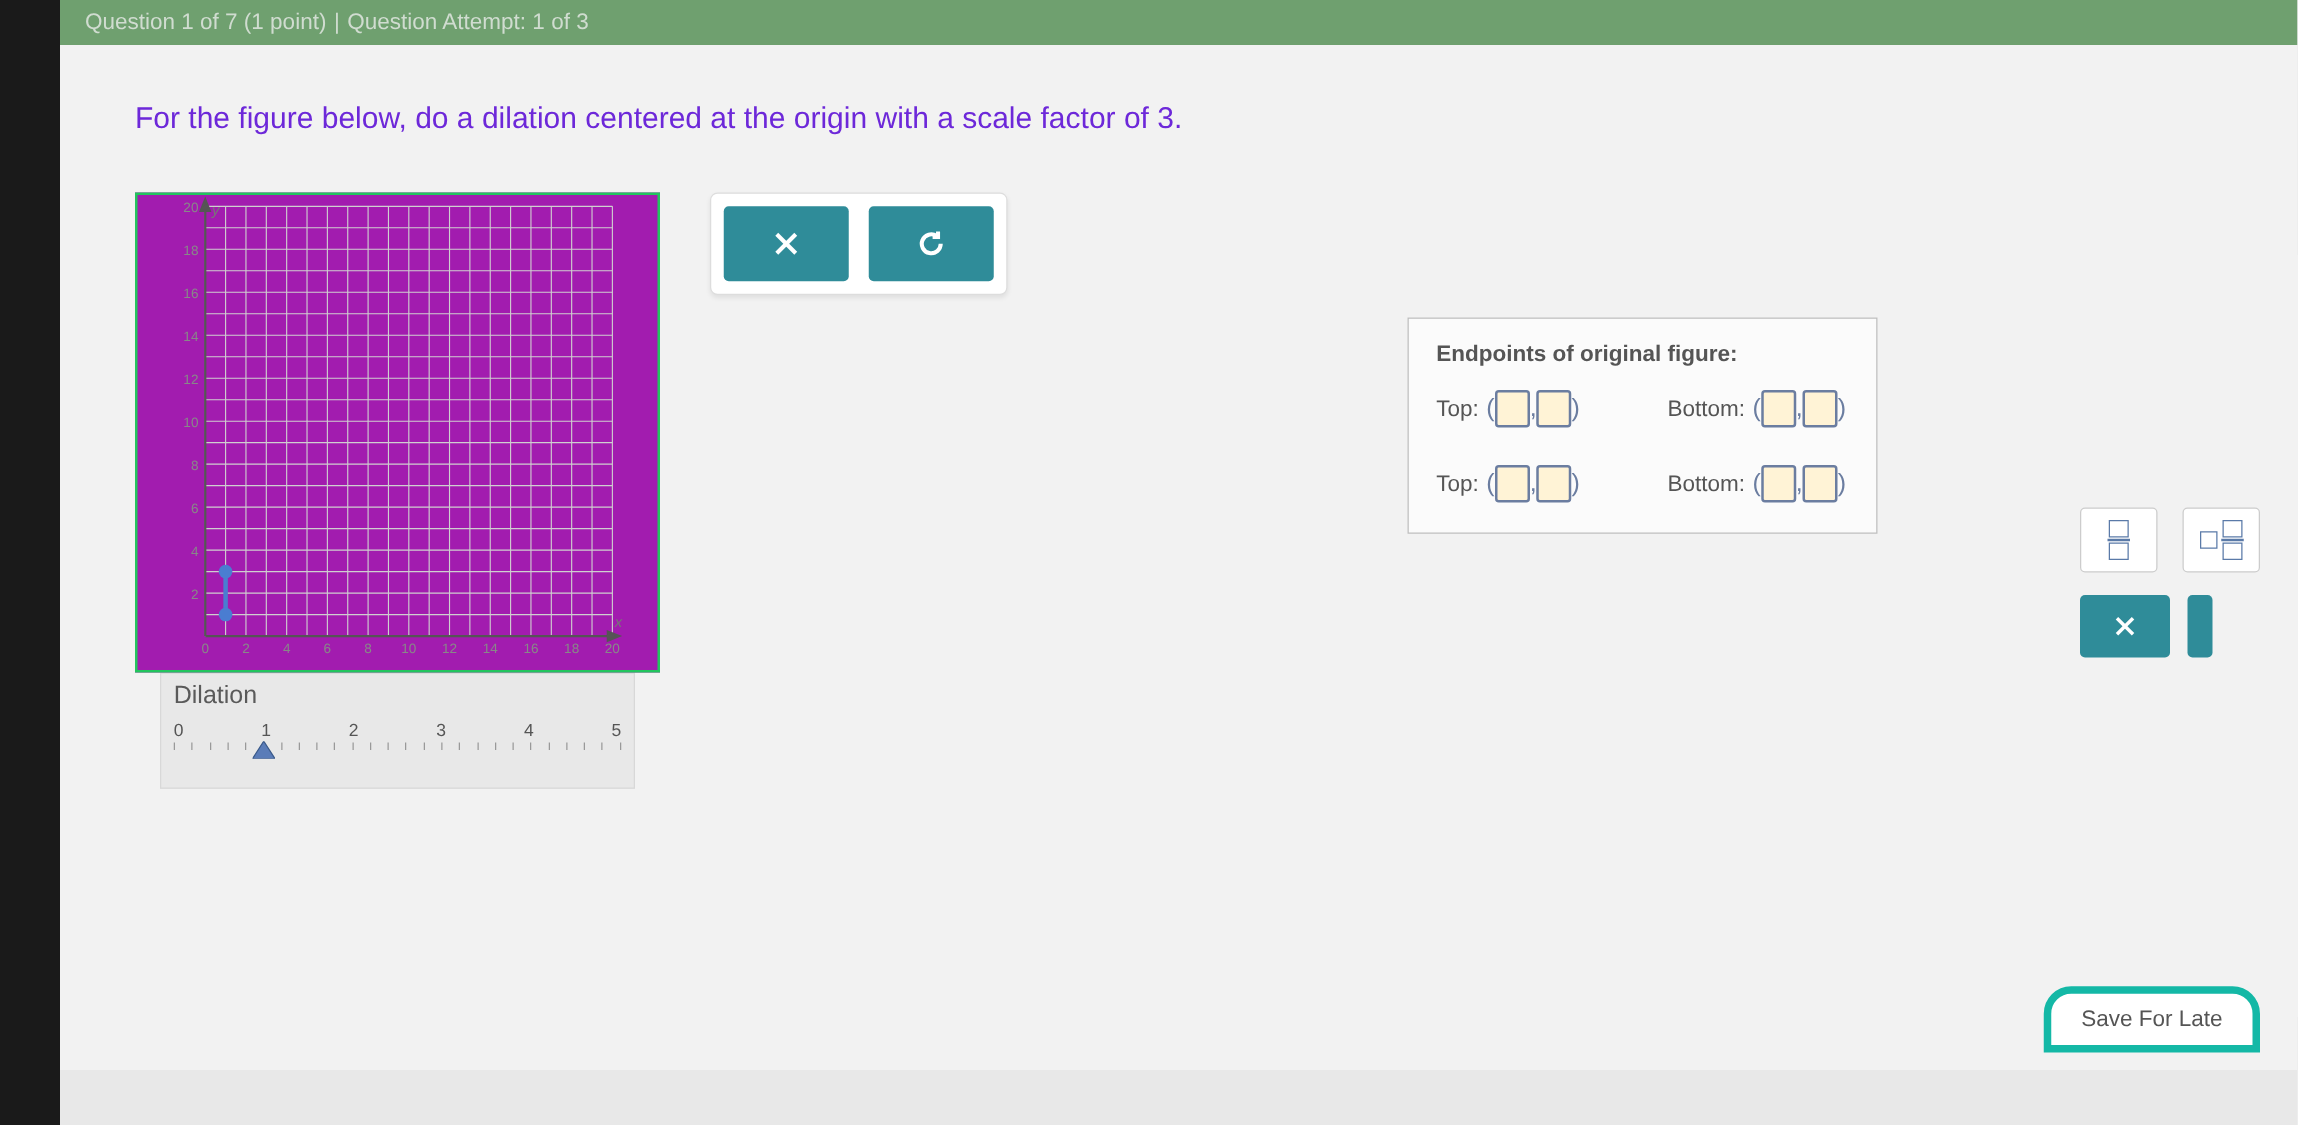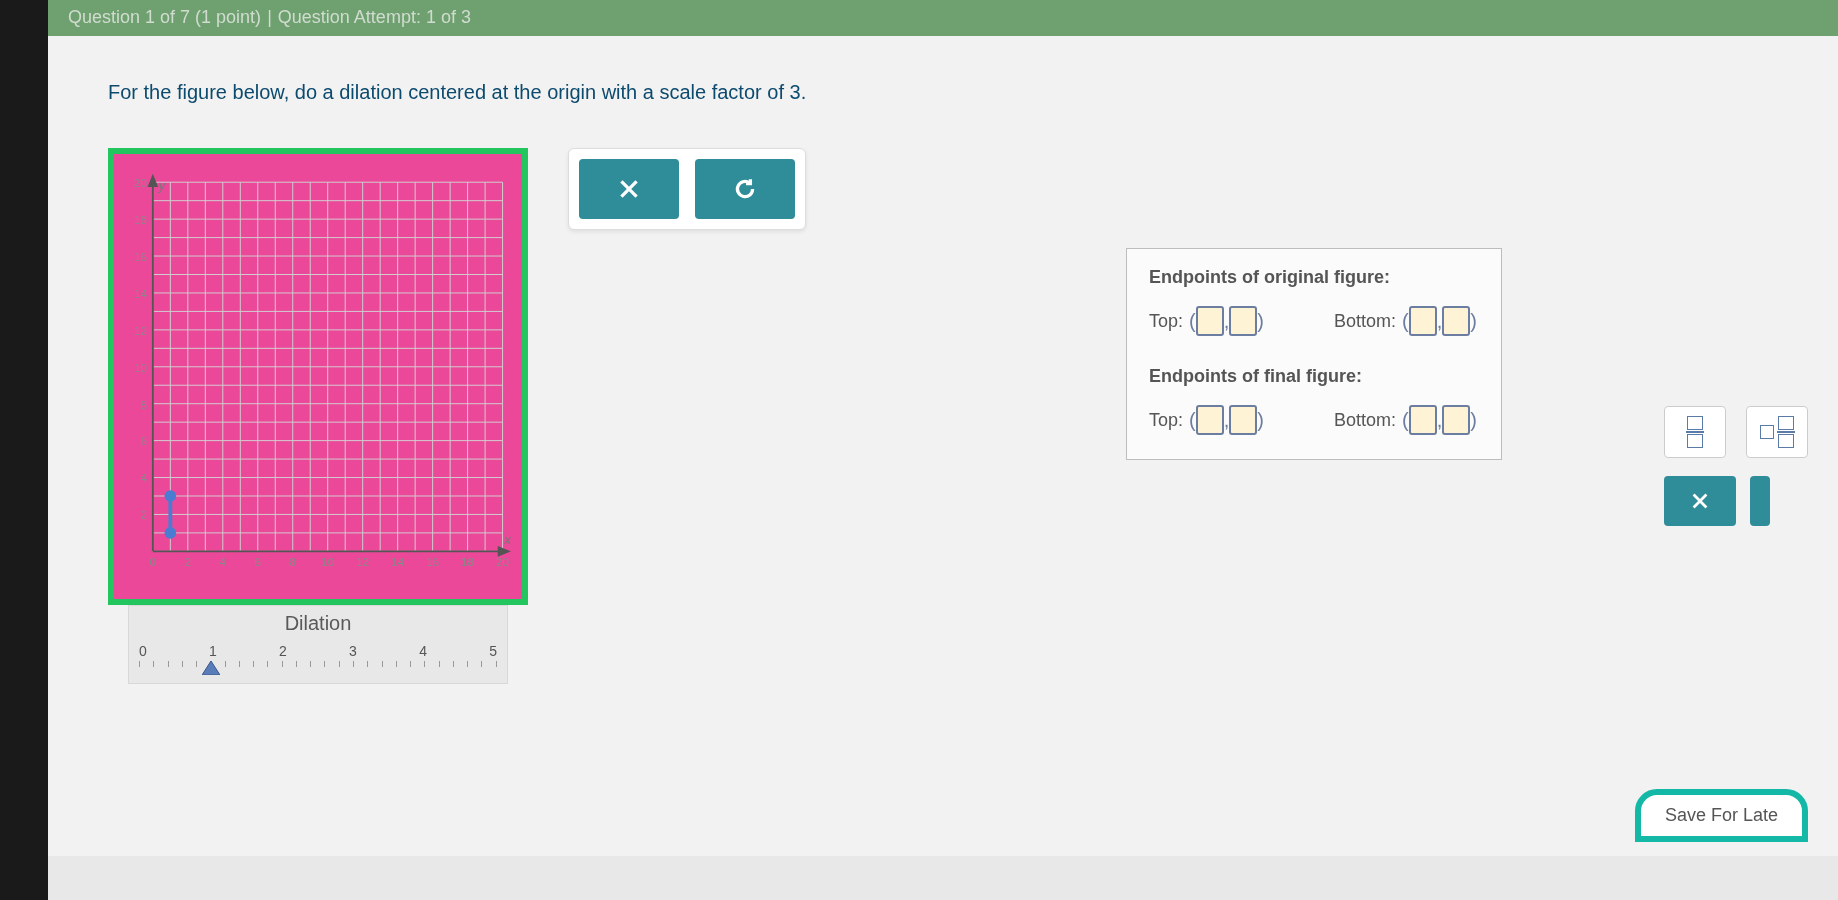--- a/index.html
+++ b/index.html
@@ -28,45 +28,44 @@
   background: #1a1a1a;
 }
 .main-panel {
   background: #f2f2f2;
   margin-left: 48px;
   padding: 40px 50px 20px 60px;
   min-height: 820px;
   position: relative;
 }
 .question-text {
-  color: #0c4a6e;
-  font-size: 20px;
+  color: #6d28d9;
+  font-size: 24px;
   line-height: 1.6;
   margin-bottom: 24px;
 }
 .workspace {
   display: flex;
   gap: 40px;
   margin-top: 40px;
   align-items: flex-start;
 }
 .graph-col { display: flex; flex-direction: column; }
 .graph-box {
-  width: 420px; height: 457px;
-  background: #ec4899;
-  border: 6px solid #22c55e;
+  width: 420px; height: 384px;
+  background: #a21caf;
+  border: 2px solid #22c55e;
   position: relative;
 }
 .graph-box svg { width: 100%; height: 100%; }
 .dilation-box {
   width: 380px;
   background: #e8e8e8;
   border: 1px solid #d8d8d8;
-  text-align: center;
-  padding: 6px 10px 10px;
+  padding: 6px 10px 24px;
   color: #5a5a5a;
   font-size: 20px;
   margin: 0 auto;
 }
 .slider-track {
   position: relative;
   margin-top: 8px;
   height: 30px;
 }
 .slider-ticks { display: flex; justify-content: space-between; font-size: 14px; color: #555; }
@@ -324,21 +323,20 @@
       <div class="endpoint-row">
         <div class="endpoint-item">
           <span>Top:</span>
           <span class="coord-input">(<span class="coord-box"></span>,<span class="coord-box"></span>)</span>
         </div>
         <div class="endpoint-item">
           <span>Bottom:</span>
           <span class="coord-input">(<span class="coord-box"></span>,<span class="coord-box"></span>)</span>
         </div>
       </div>
-      <div class="section-title">Endpoints of final figure:</div>
       <div class="endpoint-row" style="margin-bottom:6px">
         <div class="endpoint-item">
           <span>Top:</span>
           <span class="coord-input">(<span class="coord-box"></span>,<span class="coord-box"></span>)</span>
         </div>
         <div class="endpoint-item">
           <span>Bottom:</span>
           <span class="coord-input">(<span class="coord-box"></span>,<span class="coord-box"></span>)</span>
         </div>
       </div>

